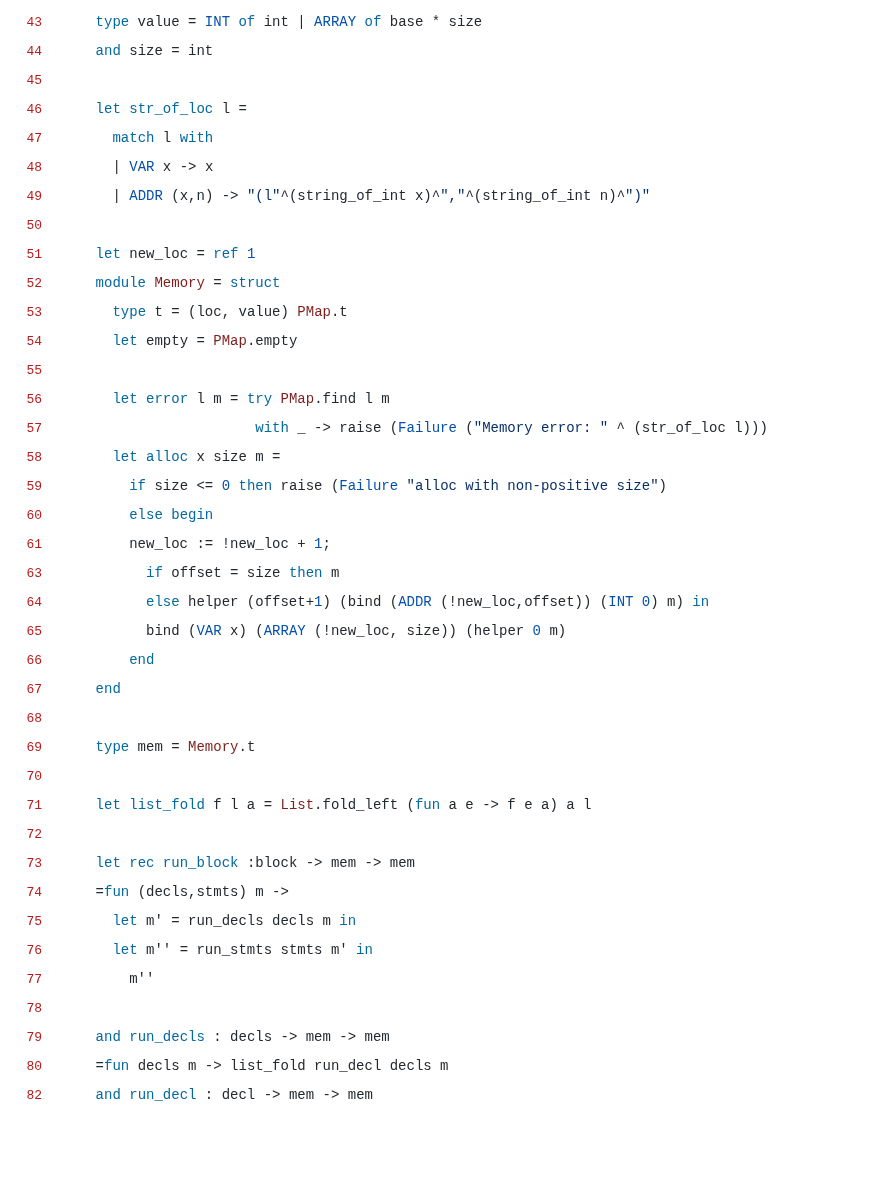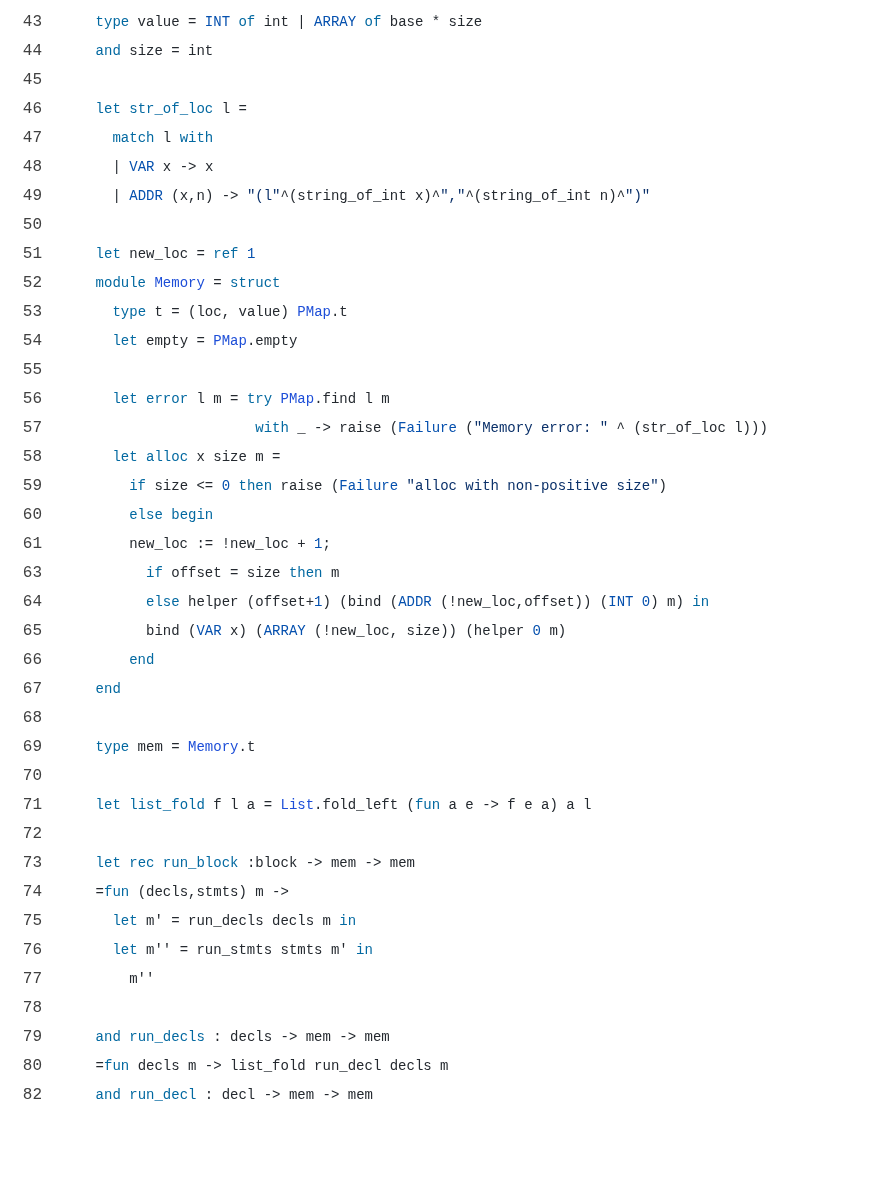--- a/index.html
+++ b/index.html
@@ -17,35 +17,35 @@
   }
   .line {
     display: flex;
     align-items: baseline;
     min-height: 29px;
     line-height: 29px;
   }
   .line-number {
     width: 42px;
     text-align: right;
-    color: #404040;
+    color: #b91c1c;
     padding-right: 20px;
     user-select: none;
     flex-shrink: 0;
-    font-size: 16px;
+    font-size: 13px;
   }
   .code {
     white-space: pre;
     color: #24292f;
   }
   
   .kw { color: #0369a1; }        
   .fn { color: #0369a1; }        
   .ctor { color: #0550ae; }      
-  .mod { color: #1d4ed8; }       
+  .mod { color: #7f1d1d; }       
   .num { color: #0550ae; }       
   .str { color: #0a3069; }       
   .op { color: #24292f; }        
   .id { color: #24292f; }     
 </style>
 </head>
 <body>
 
 <div class="code-container">
     <div class="line">

